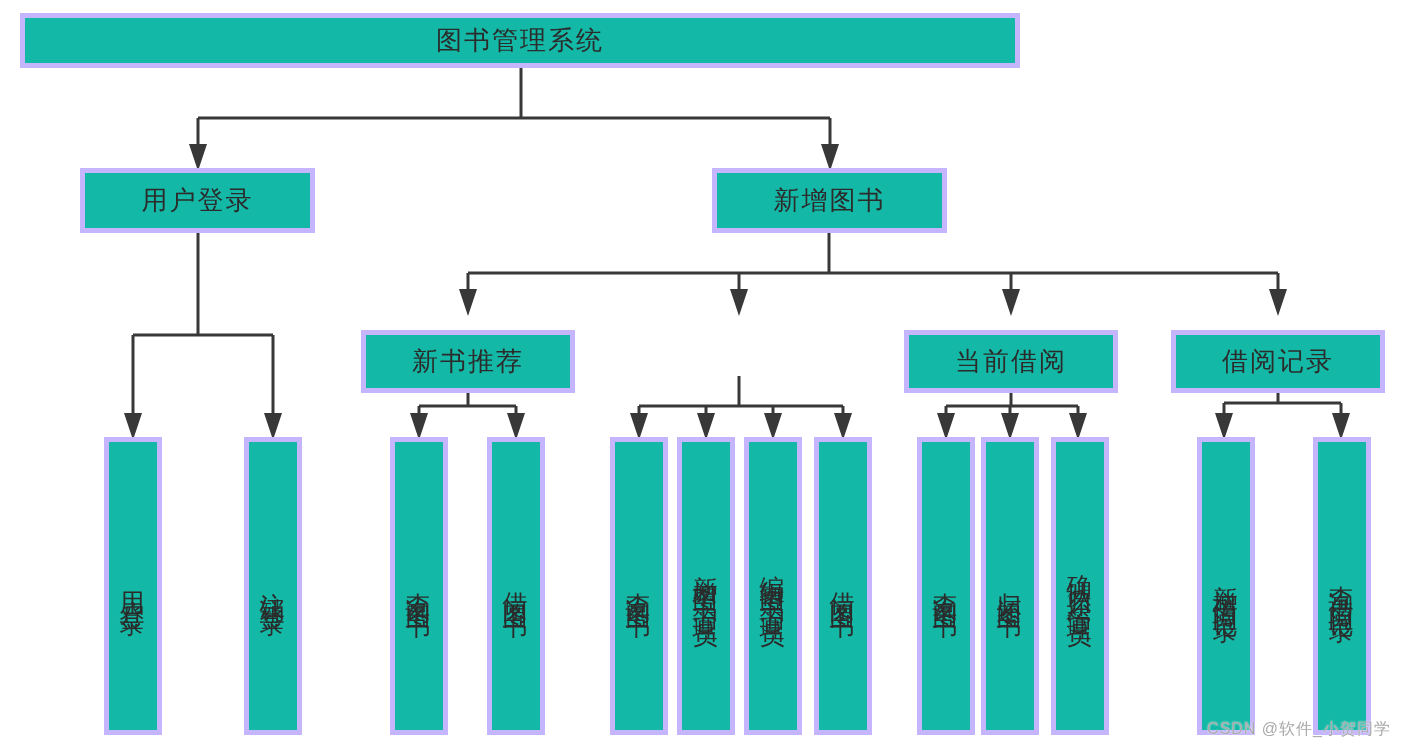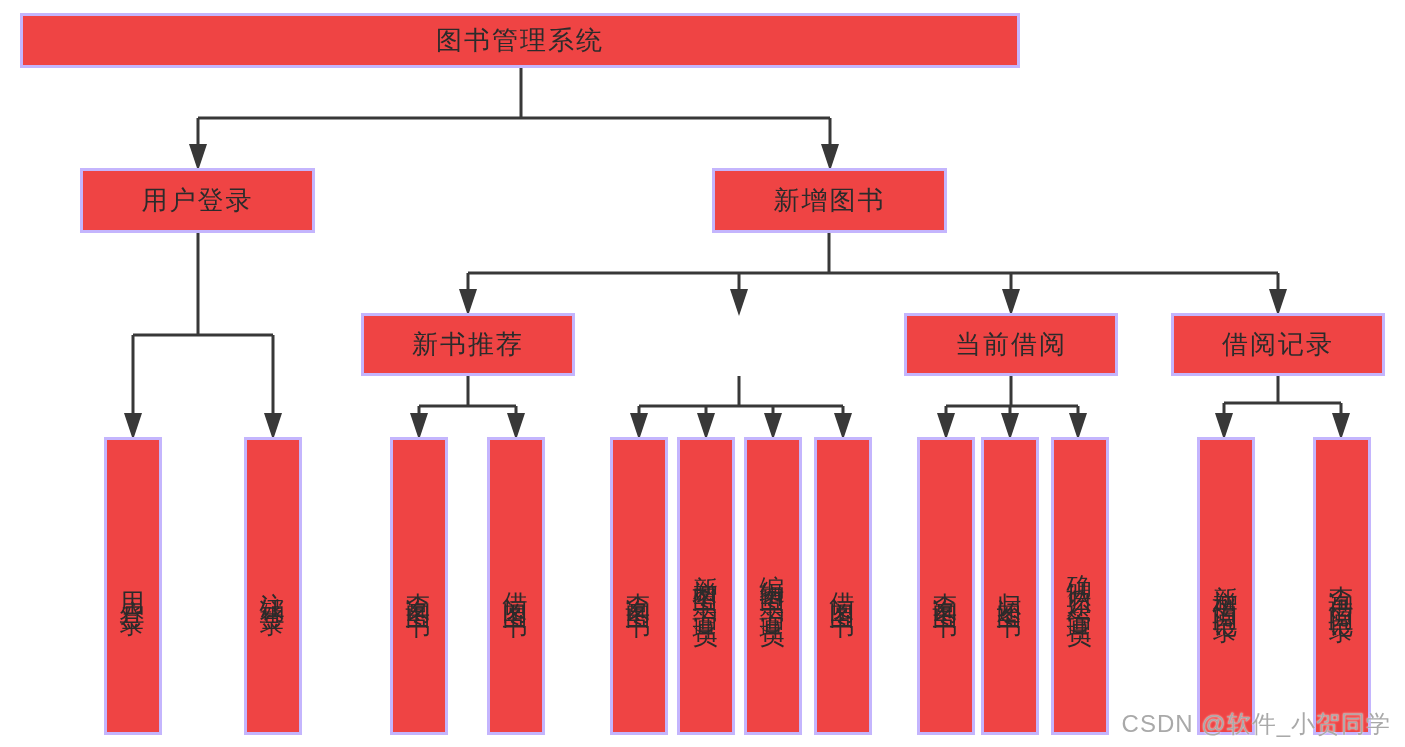--- a/index.html
+++ b/index.html
@@ -2,35 +2,35 @@
 <html><head>
 <meta charset="utf-8">
 <style>
   html,body { margin:0; padding:0; background:#ffffff; }
   .stage {
     position:relative; width:1405px; height:747px; background:#ffffff;
     font-family:"Liberation Sans", sans-serif; color:#2b2b2b; overflow:hidden;
   }
   .connectors { position:absolute; left:0; top:0; width:1405px; height:747px; z-index:1; }
   .box {
-    position:absolute; background:#ef4444; border:3px solid #c4b5fd; box-sizing:border-box;
+    position:absolute; background:#14b8a6; border:5px solid #c4b5fd; box-sizing:border-box;
     display:flex; align-items:center; justify-content:center;
     font-size:26px; letter-spacing:2px; z-index:2; white-space:nowrap;
   }
   .root  { left:20px;  top:13px;  width:1000px; height:55px; }
   .lvl2  { top:168px; height:65px; width:235px; }
-  .lvl3  { top:313px; height:63px; width:214px; }
+  .lvl3  { top:330px; height:63px; width:214px; }
   .vbox  {
     top:437px; height:298px; width:58px;
     writing-mode:vertical-rl; text-orientation:mixed;
     font-size:25px; letter-spacing:7px; white-space:normal;
   }
   .watermark {
     position:absolute; right:14px; bottom:7px; z-index:3;
-    font-size:24px; color:#a9a9a9; letter-spacing:1px;
+    font-size:16px; color:#a9a9a9; letter-spacing:1px;
     text-shadow:0 0 2px #ffffff;
   }
 </style>
 </head>
 <body>
 
 <div class="stage">
 
   <svg class="connectors" viewBox="0 0 1405 747" xmlns="http://www.w3.org/2000/svg" aria-hidden="true">
     <path fill="none" stroke="#383838" stroke-width="3" d="M521 68 V118 M198 118 H830 M198 118 V152 M830 118 V152

